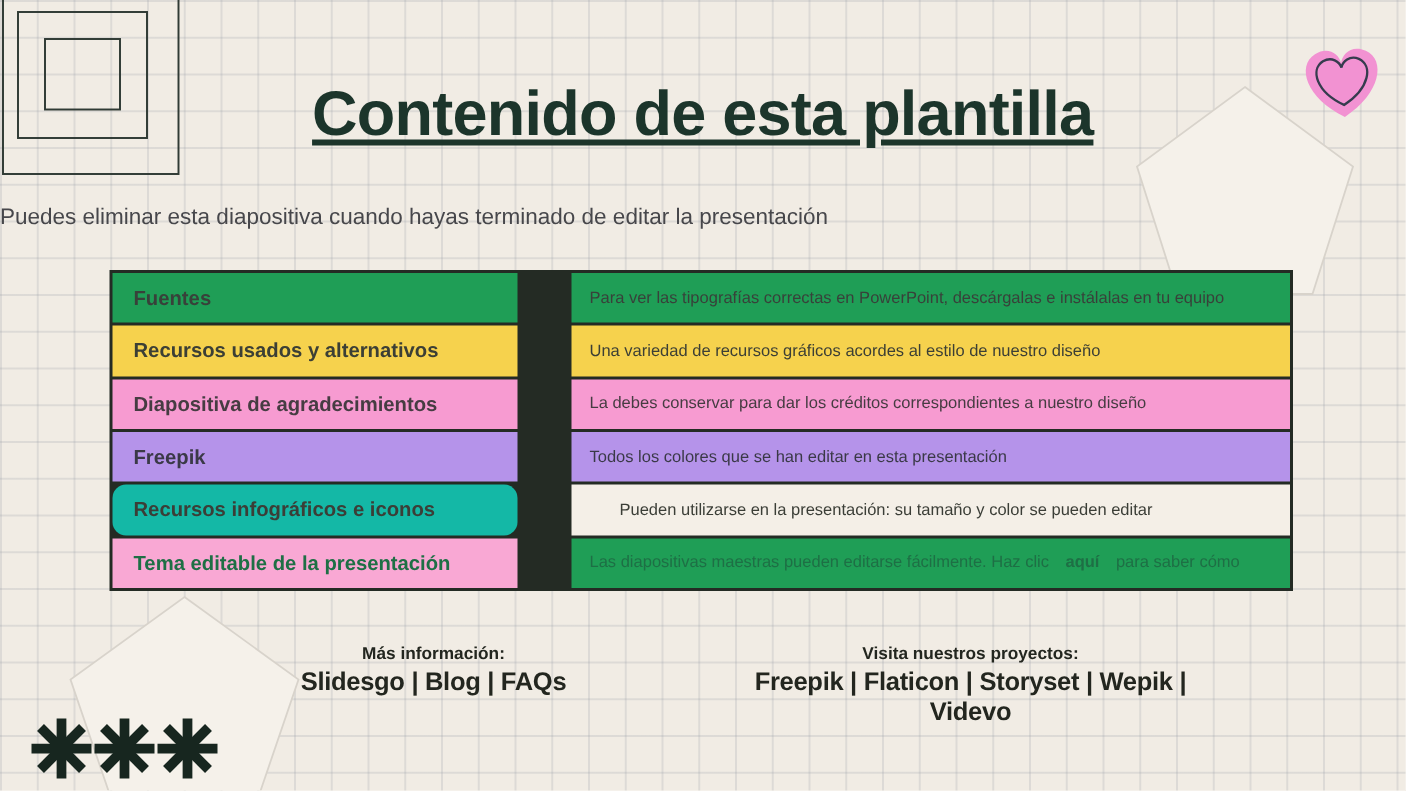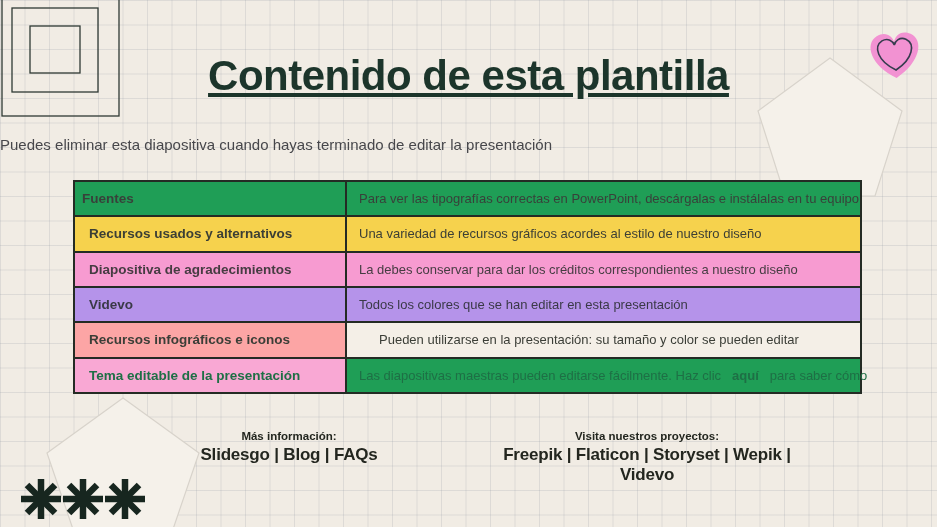--- a/index.html
+++ b/index.html
@@ -41,23 +41,24 @@
   .cell{
     display:flex;align-items:center;
     box-sizing:border-box;
     min-width:0;
   }
   .cell.label{
     font-weight:700;font-size:13.5px;
     padding:0 8px 0 14px;
   }
   .cell.desc{
-    font-size:13px;
+    font-size:11px;
     padding:0 8px 0 12px;
     white-space:nowrap;
+    margin-left:34px;
   }
   .cell.desc b{font-weight:700;}
   .footer-block{
     position:absolute;top:430px;
     text-align:center;
     color:#23261f;
   }
   .footer-block .caption{font-size:11.5px;font-weight:700;}
   .footer-block .links{font-size:17px;font-weight:700;margin-top:3px;letter-spacing:-.2px;}
   .footer-left{left:139px;width:300px;}
@@ -111,29 +112,29 @@
         <line x1="11" y1="11" x2="39" y2="39"></line>
           <line x1="39" y1="11" x2="11" y2="39"></line>
       </g>
     </g>
   </svg>
 
   <div class="title">Contenido de esta plantilla</div>
   <div class="subtitle">Puedes eliminar esta diapositiva cuando hayas terminado de editar la presentación</div>
 
   <div class="content-table">
-      <div class="cell label" style="background: rgb(31, 158, 86); color: rgb(56, 65, 58); padding-left: 7px;">Fuentes</div>
+      <div class="cell label" style="background: rgb(31, 158, 86); color: rgb(56, 65, 58);">Fuentes</div>
       <div class="cell desc" style="background: rgb(31, 158, 86); color: rgb(56, 65, 58);">Para ver las tipografías correctas en PowerPoint, descárgalas e instálalas en tu equipo</div>
       <div class="cell label" style="background: rgb(246, 210, 77); color: rgb(60, 63, 53);">Recursos usados y alternativos</div>
       <div class="cell desc" style="background: rgb(246, 210, 77); color: rgb(60, 63, 53);">Una variedad de recursos gráficos acordes al estilo de nuestro diseño</div>
       <div class="cell label" style="background: rgb(247, 155, 209); color: rgb(70, 60, 66);">Diapositiva de agradecimientos</div>
       <div class="cell desc" style="background: rgb(247, 155, 209); color: rgb(70, 60, 66);">La debes conservar para dar los créditos correspondientes a nuestro diseño</div>
-      <div class="cell label" style="background: rgb(181, 147, 234); color: rgb(58, 57, 71);">Videvo</div>
+      <div class="cell label" style="background: rgb(181, 147, 234); color: rgb(58, 57, 71);">Freepik</div>
       <div class="cell desc" style="background: rgb(181, 147, 234); color: rgb(58, 57, 71);">Todos los colores que se han editar en esta presentación</div>
-      <div class="cell label" style="background: #fca5a5; color: rgb(59, 62, 55);">Recursos infográficos e iconos</div>
+      <div class="cell label" style="background: #14b8a6; color: rgb(59, 62, 55); border-radius: 9px;">Recursos infográficos e iconos</div>
       <div class="cell desc" style="background: rgb(244, 239, 231); color: rgb(59, 62, 55); padding-left: 32px;">Pueden utilizarse en la presentación: su tamaño y color se pueden editar</div>
       <div class="cell label" style="background: #f9a8d4; color: rgb(30, 111, 69);">Tema editable de la presentación</div>
       <div class="cell desc" style="background: rgb(31, 158, 86); color: rgb(30, 111, 69); gap: 11px;">
         <span>Las diapositivas maestras pueden editarse fácilmente. Haz clic </span>
         <b>aquí</b>
         <span> para saber cómo</span>
       </div>
     </div>
 
   <div class="footer-block footer-left">

